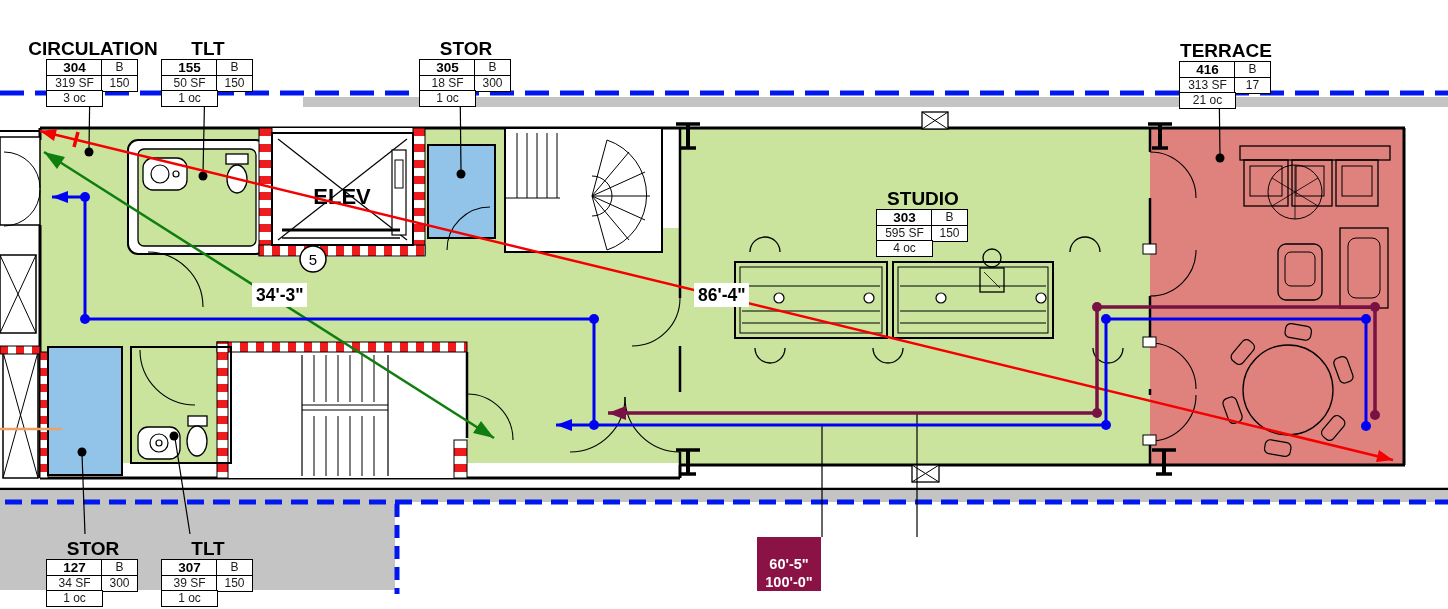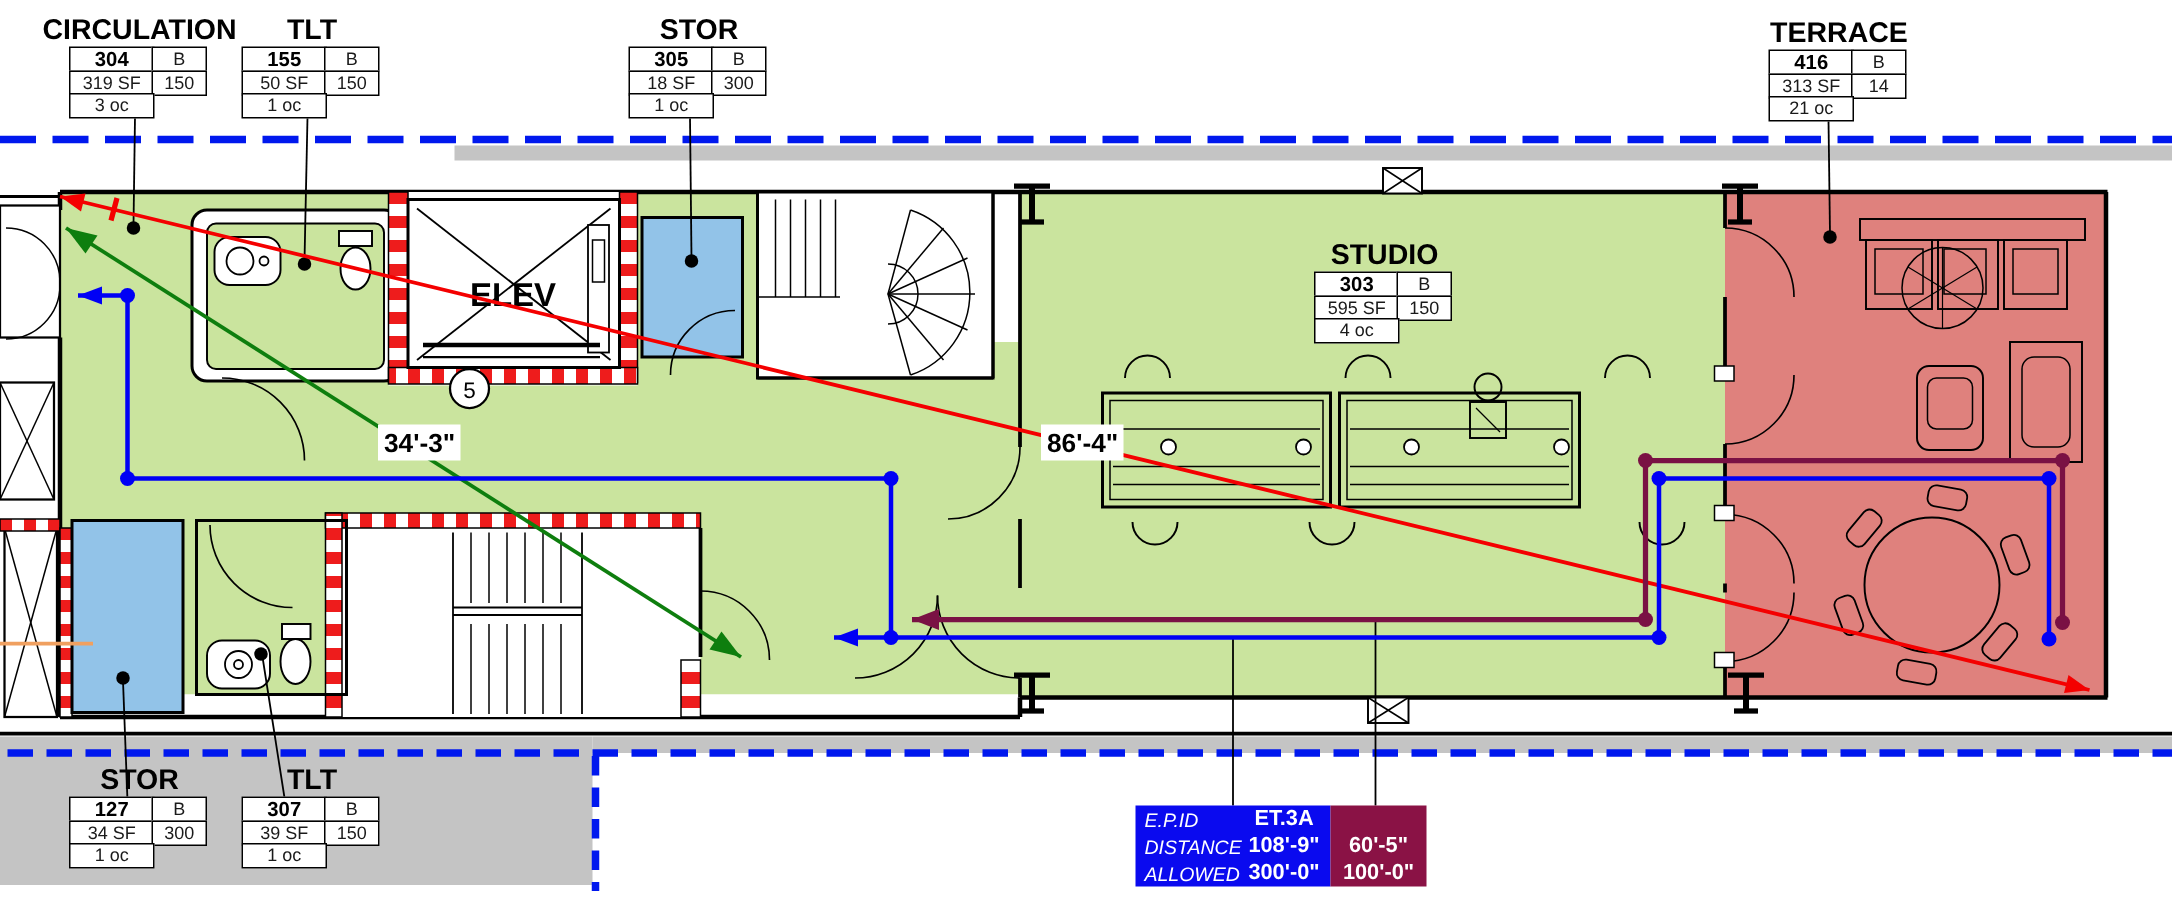--- a/index.html
+++ b/index.html
@@ -2,21 +2,21 @@
 <html><head>
 <meta charset="utf-8">
 <style>
   html,body{margin:0;padding:0;background:#fff;}
   #canvas{position:relative;width:1448px;height:609px;background:#fff;overflow:hidden;
           font-family:"Liberation Sans",sans-serif;}
   #plan-svg{position:absolute;left:0;top:0;z-index:1;}
   
   .rt{position:absolute;z-index:3;width:92px;text-align:center;}
   .rt-title{font-weight:bold;font-size:19px;line-height:20px;color:#000;white-space:nowrap;
-            position:relative;left:50%;transform:translateX(-50%);width:max-content;}
+            position:relative;left:50%;transform:translateX(-50%);width:max-content;margin-top:28px;}
   .rt-grid{display:grid;grid-template-columns:55px 35px;margin-top:1px;}
   .rt-c{border:1.5px solid #000;background:#fff;height:15px;line-height:15px;text-align:center;
         font-size:12px;color:#1a1a1a;margin:-0.75px;}
   .rt-num{font-weight:bold;font-size:13.5px;color:#000;}
   .rt-occ{grid-column:1;}
   
   .dim{position:absolute;z-index:3;background:#fff;color:#000;font-weight:bold;
        font-size:17.5px;line-height:24px;padding:0 4px;white-space:nowrap;}
   
   .legend{position:absolute;z-index:3;display:flex;}
@@ -394,21 +394,21 @@
     <span class="rt-c rt-occ">1 oc</span>
   </div>
 </div>
 
 <div class="rt" style="left:1180px;top:13px;">
   <div class="rt-title">TERRACE</div>
   <div class="rt-grid">
     <span class="rt-c rt-num">416</span>
     <span class="rt-c">B</span>
     <span class="rt-c">313 SF</span>
-    <span class="rt-c">14</span>
+    <span class="rt-c">17</span>
     <span class="rt-c rt-occ">21 oc</span>
   </div>
 </div>
 
 <div class="rt" style="left:877px;top:161px;">
   <div class="rt-title">STUDIO</div>
   <div class="rt-grid">
     <span class="rt-c rt-num">303</span>
     <span class="rt-c">B</span>
     <span class="rt-c">595 SF</span>
@@ -436,34 +436,20 @@
     <span class="rt-c">39 SF</span>
     <span class="rt-c">150</span>
     <span class="rt-c rt-occ">1 oc</span>
   </div>
 </div>
 
 <div class="dim" style="left:252px;top:283px;">34'-3"</div>
 <div class="dim" style="left:694px;top:283px;">86'-4"</div>
 
 <div class="legend" style="left:757px;top:537px;">
-  <div class="lg-blue">
-    <div class="lg-row">
-      <span class="lg-label">E.P.ID</span>
-      <span class="lg-value">ET.3A</span>
-    </div>
-    <div class="lg-row">
-      <span class="lg-label">DISTANCE</span>
-      <span class="lg-value">108'-9"</span>
-    </div>
-    <div class="lg-row">
-      <span class="lg-label">ALLOWED</span>
-      <span class="lg-value">300'-0"</span>
-    </div>
-  </div>
   <div class="lg-maroon">
     <div class="lg-row">
       <span class="lg-value2"></span>
     </div>
     <div class="lg-row">
       <span class="lg-value2">60'-5"</span>
     </div>
     <div class="lg-row">
       <span class="lg-value2">100'-0"</span>
     </div>

